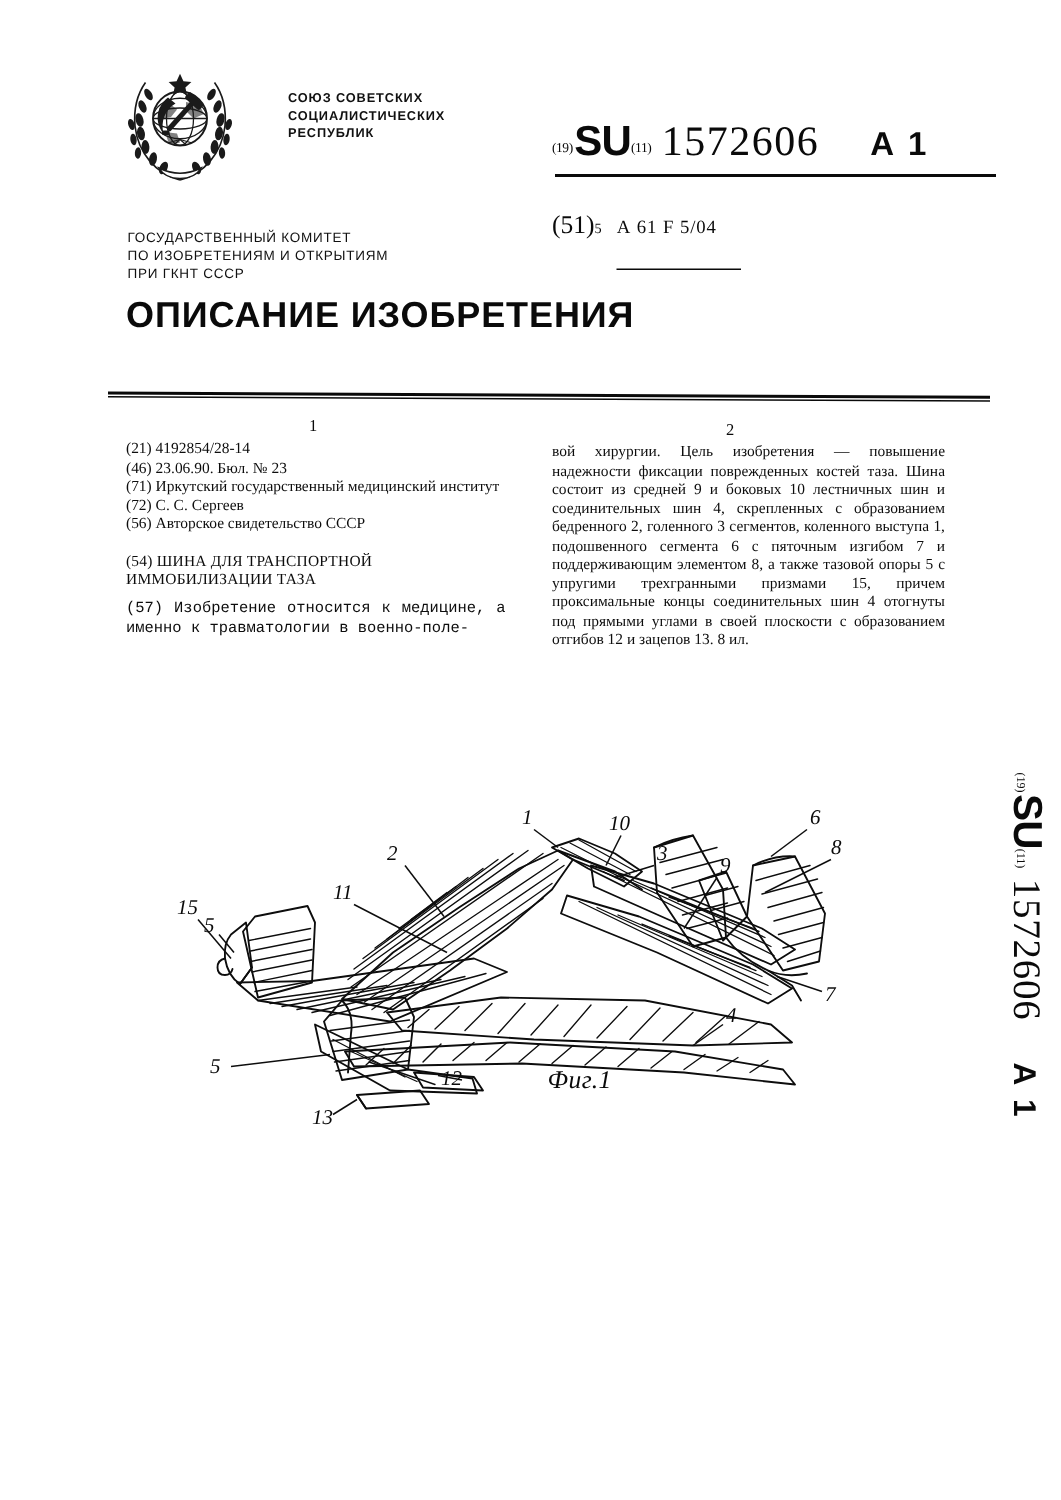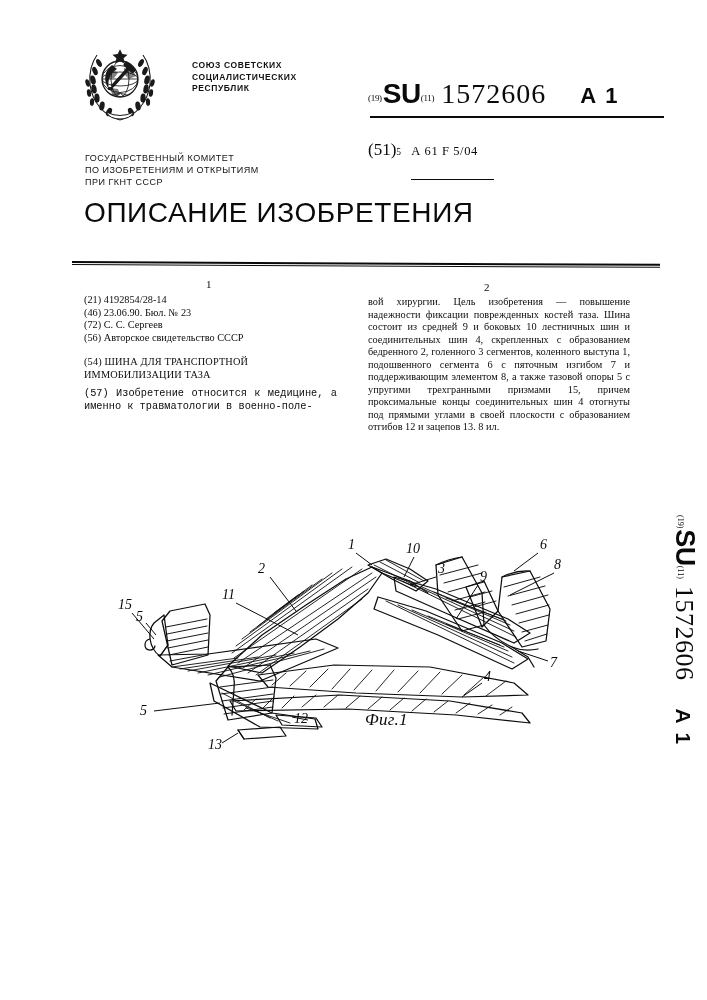--- a/index.html
+++ b/index.html
@@ -128,22 +128,22 @@
     letter-spacing: 0.5px;
     line-height: 12px;
     color: #111;
   }
 
   .title-main {
     position: absolute;
     left: 84px;
     top: 181px;
     font-family: "Liberation Sans", sans-serif;
-    font-size: 28px;
-    font-weight: normal;
+    font-size: 24px;
+    font-weight: bold;
     letter-spacing: 0.6px;
     color: #0a0a0a;
   }
   .title-sub {
     position: absolute;
     left: 86px;
     top: 219px;
     font-family: "Liberation Sans", sans-serif;
     font-size: 14.5px;
     font-weight: bold;
@@ -424,20 +424,21 @@
     <div class="l1"></div>
       <div class="l2"></div>
   </div>
 
   <div class="colnum colnum-left">1</div>
   <div class="colnum colnum-right">2</div>
 
   <div class="col col-left">
     <div class="bib-line">(21)  4192854/28-14</div>
     <div class="bib-line">(46)  23.06.90. Бюл. № 23</div>
+    <div class="bib-wrap">(71) Иркутский государственный медицинский институт</div>
     <div class="bib-line">(72) С. С. Сергеев</div>
     <div class="bib-line">(56) Авторское свидетельство СССР</div>
 
     <div class="field-54">(54) ШИНА ДЛЯ ТРАНСПОРТНОЙ ИММОБИЛИЗАЦИИ ТАЗА</div>
 
     <div class="field-57">(57) Изобретение относится к медицине, а именно к травматологии в военно-поле-</div>
   </div>
 
   <div class="col col-right">
     <p class="abstract-p">вой хирургии. Цель изобретения — повышение надежности фиксации поврежденных костей таза. Шина состоит из средней 9 и боковых 10 лестничных шин и соединительных шин 4, скрепленных с образованием бедренного 2, голенного 3 сегментов, коленного выступа 1, подошвенного сегмента 6 с пяточным изгибом 7 и поддерживающим элементом 8, а также тазовой опоры 5 с упругими трехгранными призмами 15, причем проксимальные концы соединительных шин 4 отогнуты под прямыми углами в своей плоскости с образованием отгибов 12 и зацепов 13. 8 ил.</p>

